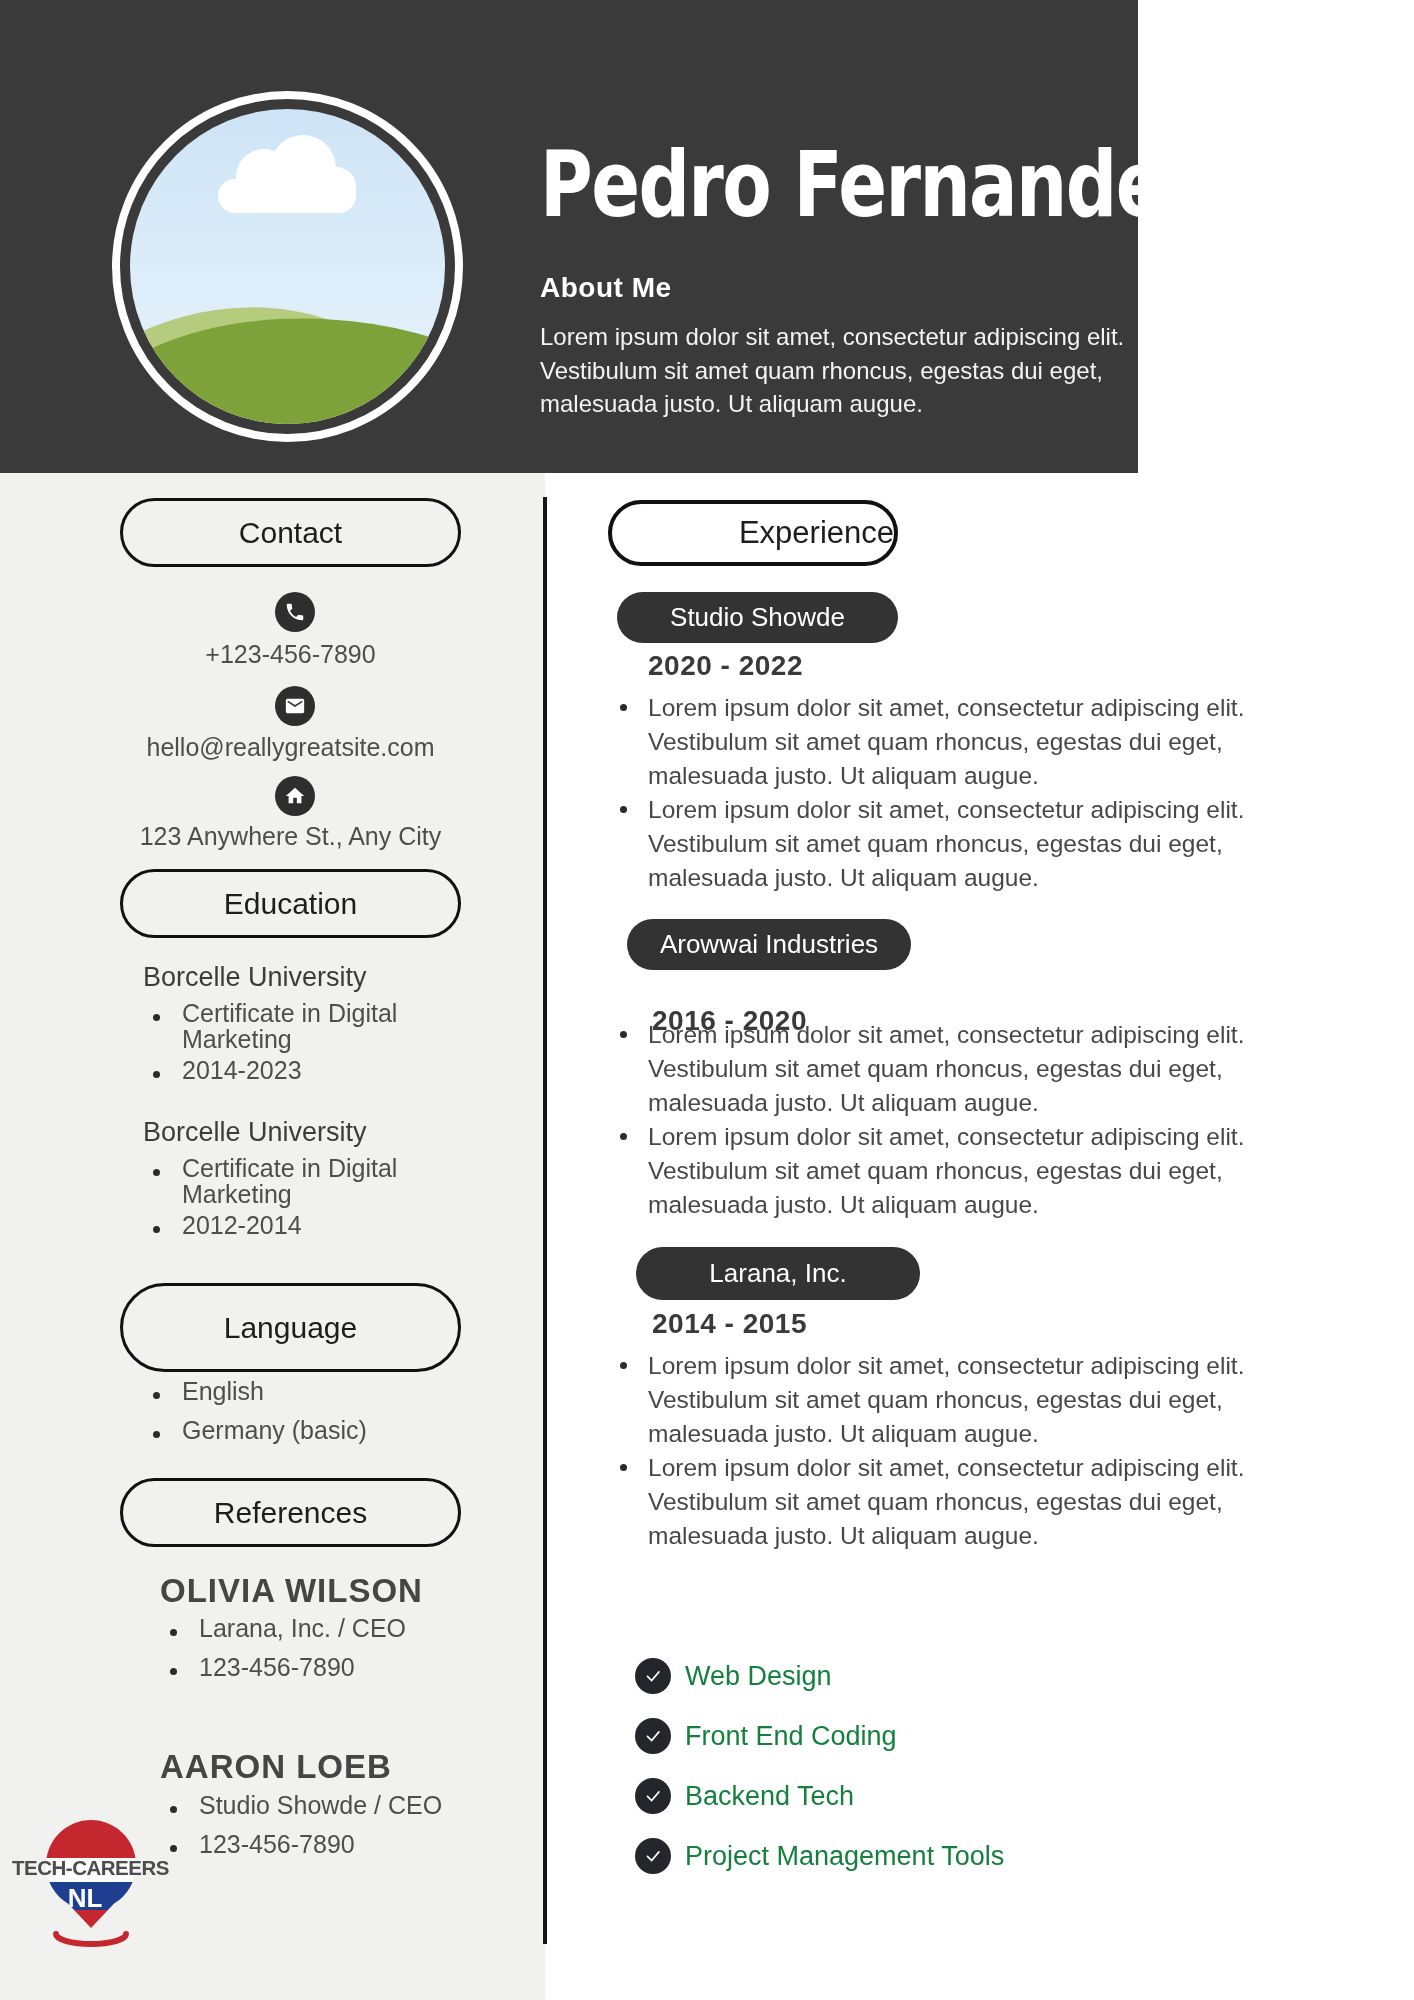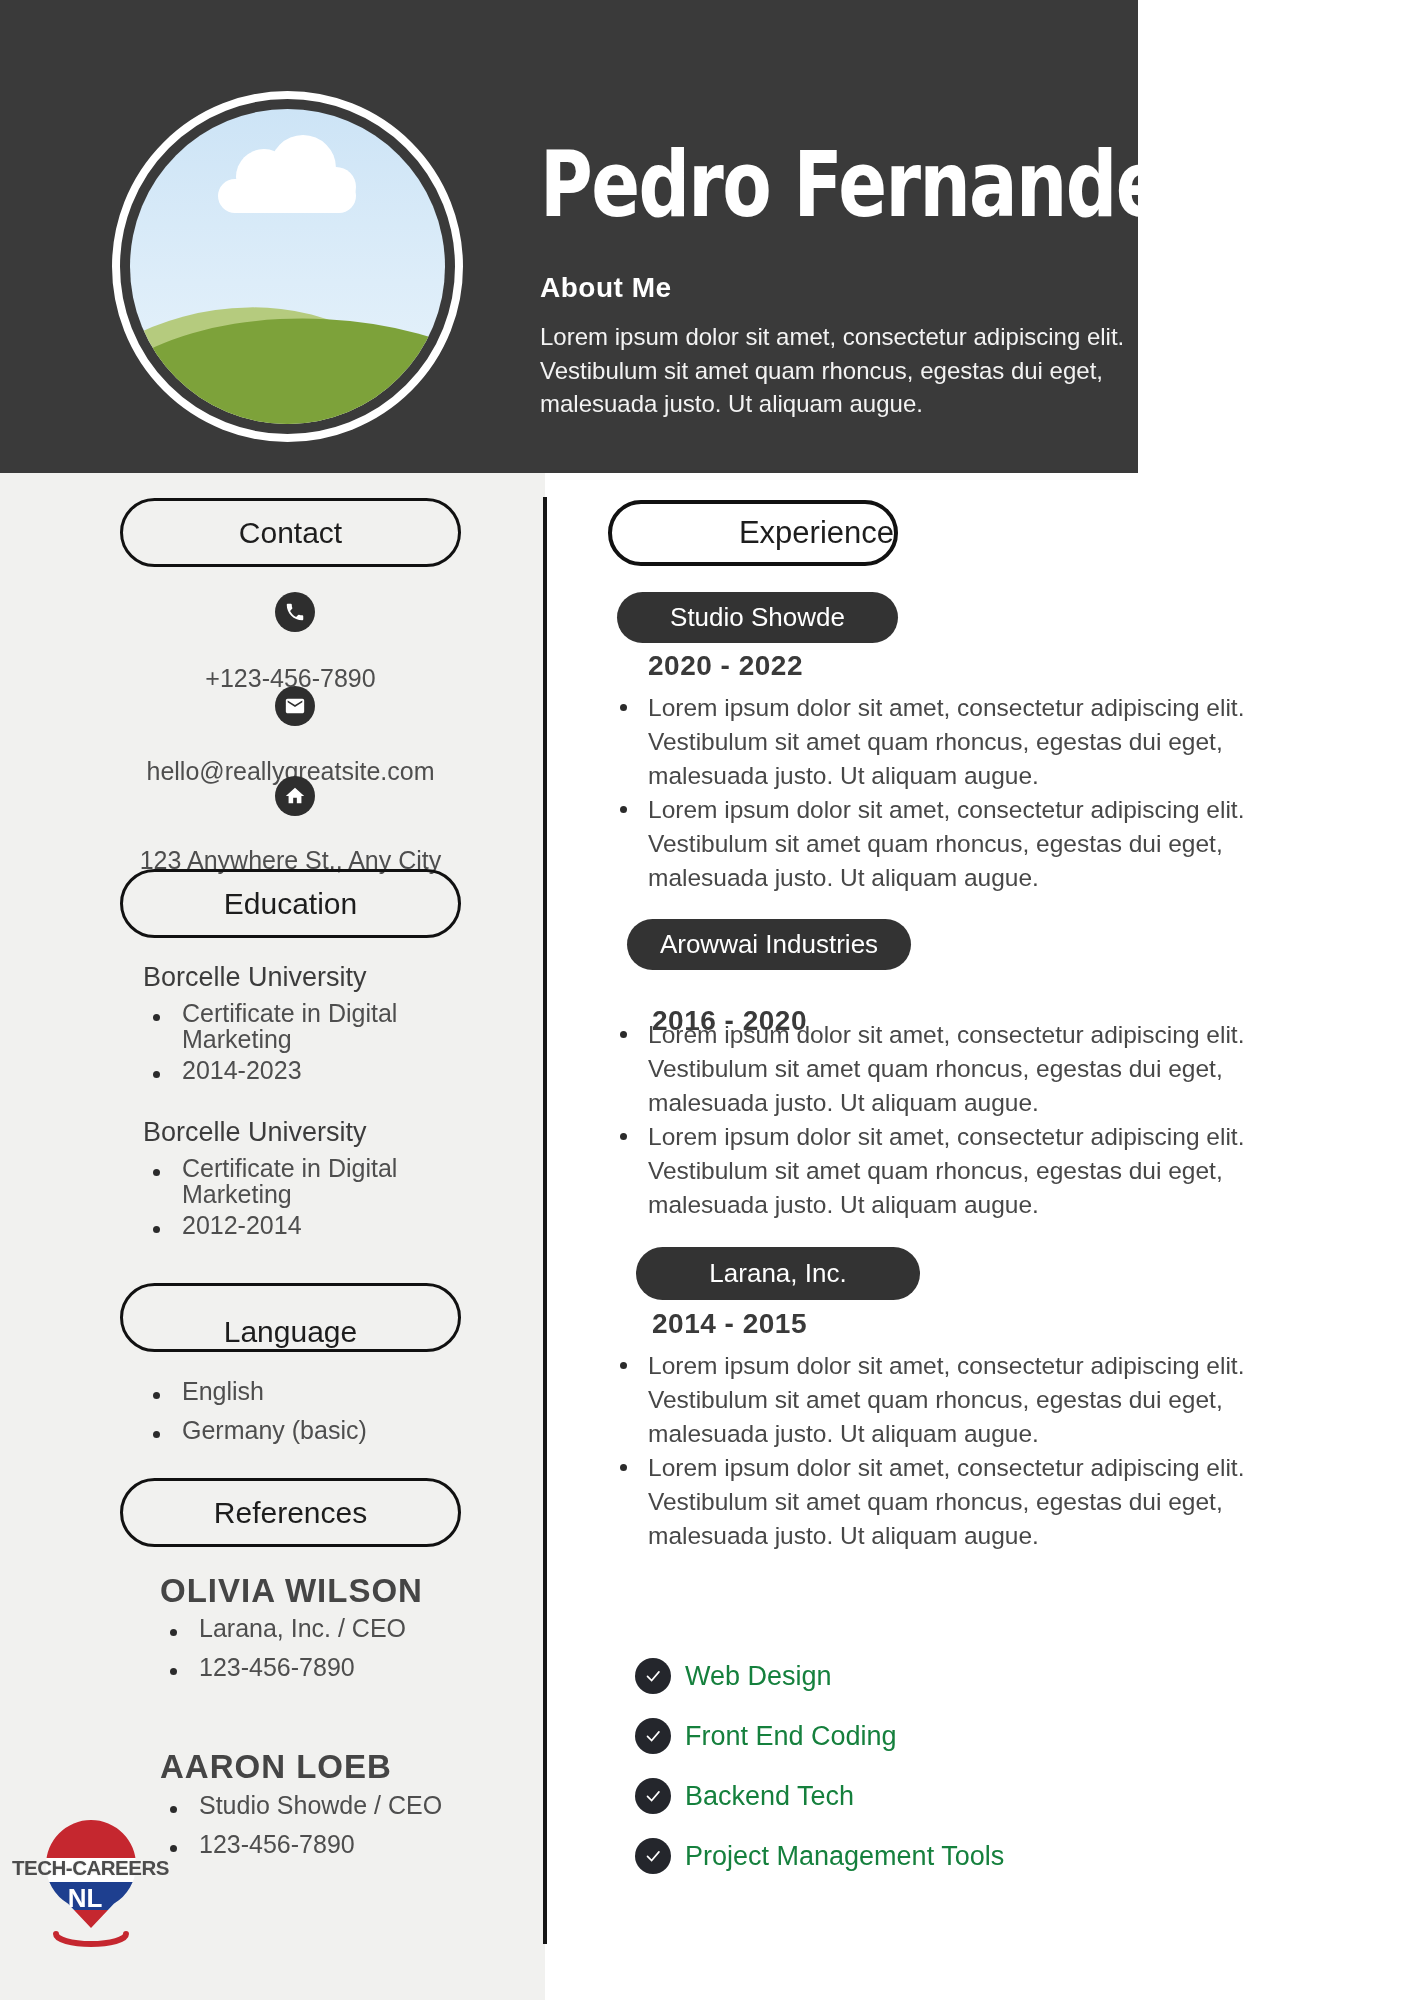--- a/index.html
+++ b/index.html
@@ -41,21 +41,21 @@
           font-size:30px; color:#1d1d1d; background:transparent; }
   .pill-outline.main { border-width:4px; font-size:31px; }
   .pill-dark { position:absolute; background:#333333; border-radius:30px; color:#ffffff;
           display:flex; align-items:center; justify-content:center; font-size:26px; }
 
   
   .icon-circle { position:absolute; width:40px; height:40px; border-radius:50%; background:#2e2e2e;
           display:flex; align-items:center; justify-content:center; }
   .icon-circle svg { width:22px; height:22px; fill:#ffffff; }
   .contact-value { position:absolute; left:102px; width:377px; text-align:center;
-          font-size:25px; color:#4e4e4e;margin-top:24px; }
+          font-size:25px; color:#4e4e4e; }
 
   
   .side-title { position:absolute; font-size:27px; color:#3c3c3c; }
   .side-list { position:absolute; list-style:none; }
   .side-list li { position:relative; padding-left:39px; font-size:25px; line-height:26px; color:#4e4e4e; margin-bottom:13px; }
   .side-list li::before { content:""; position:absolute; left:10px; top:14px; width:7px; height:7px;
           background:#2b2b2b; border-radius:50%; }
   .edu-list li { margin-bottom:5px; }
   .ref-name { position:absolute; font-size:33px; font-weight:bold; letter-spacing:1px; color:#454545; }
 
@@ -142,21 +142,21 @@
     <li>Certificate in Digital Marketing</li>
     <li>2014-2023</li>
   </ul>
 
   <div class="side-title" style="left:143px; top:1117px;">Borcelle University</div>
   <ul class="side-list edu-list" style="left:143px; top:1155px; width:310px;">
     <li>Certificate in Digital Marketing</li>
     <li>2012-2014</li>
   </ul>
 
-  <div class="pill-outline" style="left:120px; top:1283px; width:341px; height:69px;align-items:flex-end;">
+  <div class="pill-outline" style="left:120px; top:1283px; width:341px; height:89px;">
     <span>Language</span>
   </div>
   <ul class="side-list" style="left:143px; top:1378px; width:330px;">
     <li>English</li>
     <li>Germany (basic)</li>
   </ul>
 
   <div class="pill-outline" style="left:120px; top:1478px; width:341px; height:69px;">
     <span>References</span>
   </div>

